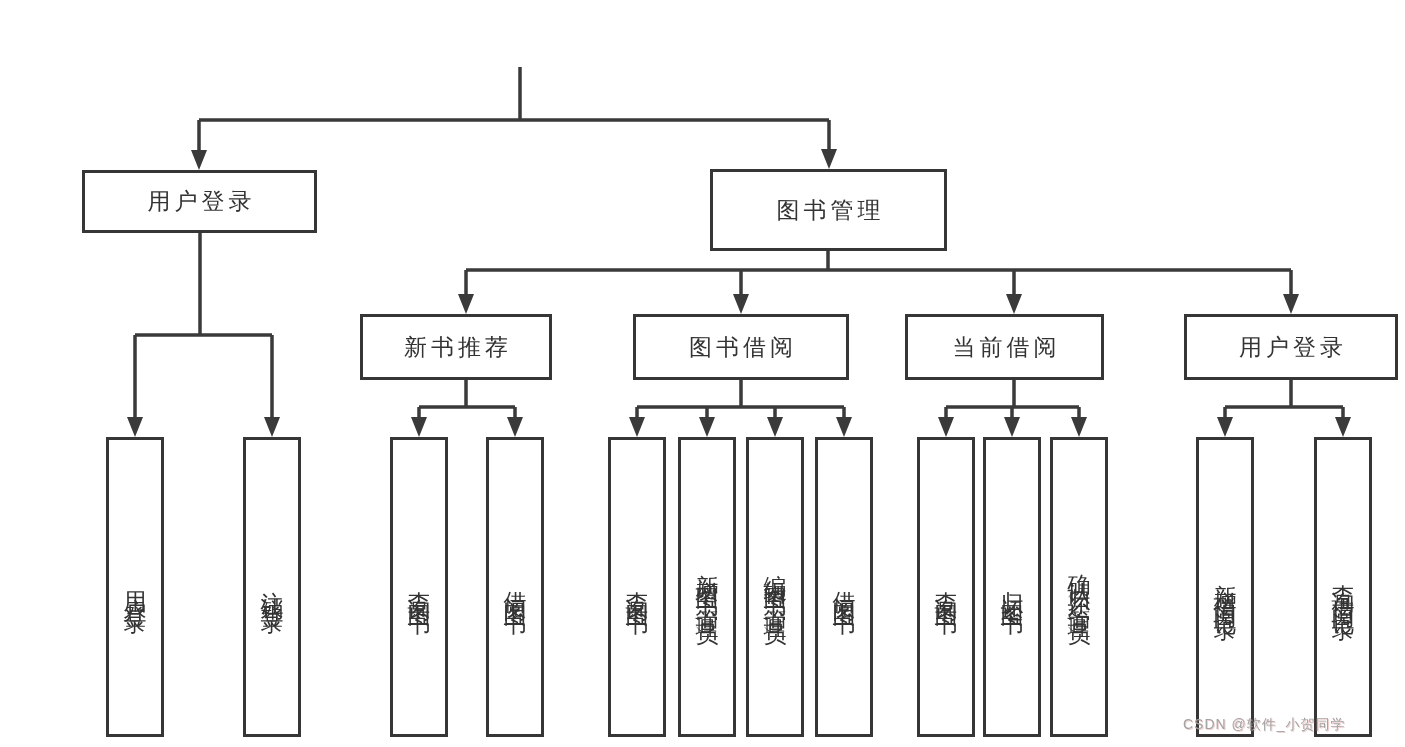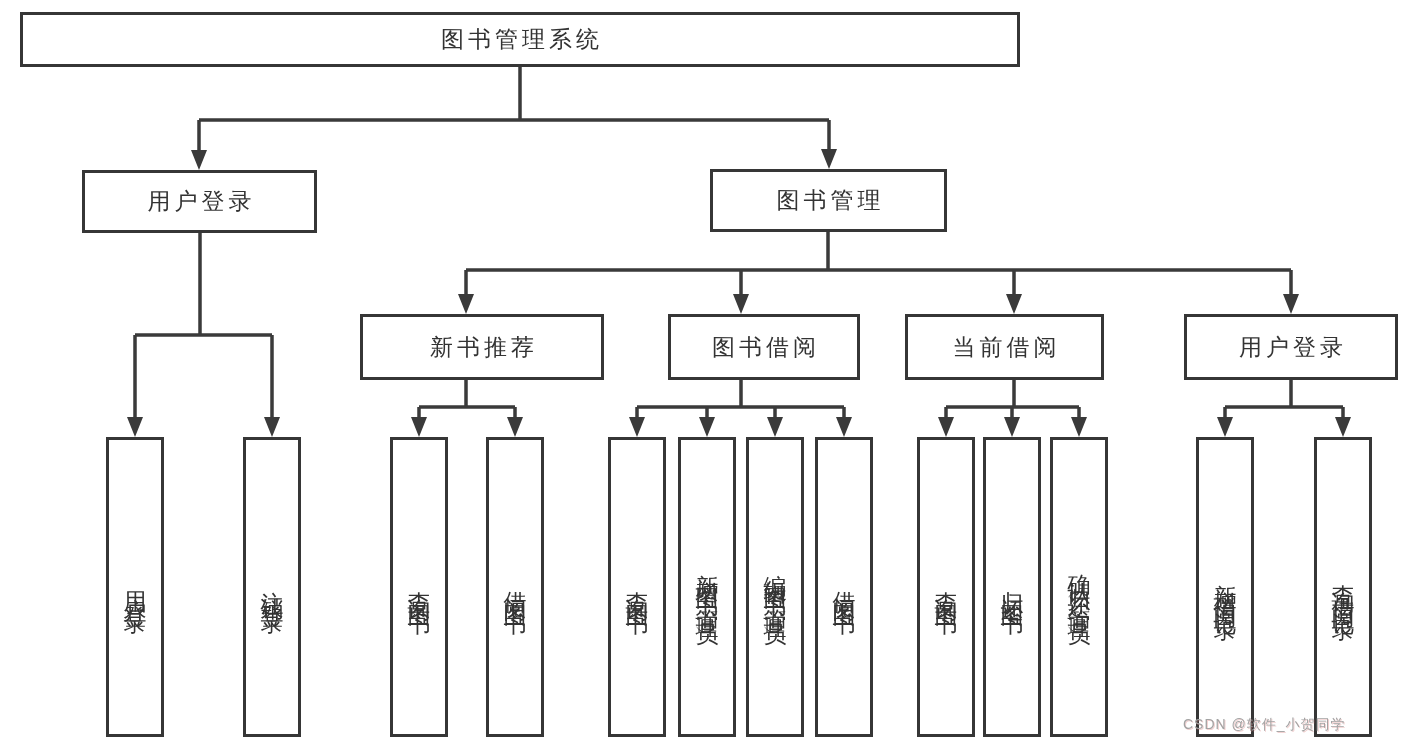--- a/index.html
+++ b/index.html
@@ -77,27 +77,26 @@
              M458 294 H474 L466 314 Z M733 294 H749 L741 314 Z
              M1006 294 H1022 L1014 314 Z M1283 294 H1299 L1291 314 Z
              M411 417 H427 L419 437 Z M507 417 H523 L515 437 Z
              M629 417 H645 L637 437 Z M699 417 H715 L707 437 Z
              M767 417 H783 L775 437 Z M836 417 H852 L844 437 Z
              M938 417 H954 L946 437 Z M1004 417 H1020 L1012 437 Z
              M1071 417 H1087 L1079 437 Z
              M1217 417 H1233 L1225 437 Z M1335 417 H1351 L1343 437 Z"></path>
   </svg>
 
-  <div class="box h-box" style="left:20px; top:12px; width:1000px; height:55px">图书管理系统</div>
 
   <div class="box h-box" style="left:82px; top:170px; width:235px; height:63px">用户登录</div>
-  <div class="box h-box" style="left:710px; top:169px; width:237px; height:63px">图书管理</div>
+  <div class="box h-box" style="left:710px; top:169px; width:237px; height:82px">图书管理</div>
 
-  <div class="box h-box" style="left:360px; top:314px; width:244px; height:66px">新书推荐</div>
-  <div class="box h-box" style="left:668px; top:314px; width:192px; height:66px">图书借阅</div>
+  <div class="box h-box" style="left:360px; top:314px; width:192px; height:66px">新书推荐</div>
+  <div class="box h-box" style="left:633px; top:314px; width:216px; height:66px">图书借阅</div>
   <div class="box h-box" style="left:905px; top:314px; width:199px; height:66px">当前借阅</div>
   <div class="box h-box" style="left:1184px; top:314px; width:214px; height:66px">用户登录</div>
 
   <div class="box v-box" style="left:106px; top:437px; width:58px; height:300px">用户登录</div>
   <div class="box v-box" style="left:243px; top:437px; width:58px; height:300px">注销登录</div>
 
   <div class="box v-box" style="left:390px; top:437px; width:58px; height:300px">查询图书</div>
   <div class="box v-box" style="left:486px; top:437px; width:58px; height:300px">借阅图书</div>
 
   <div class="box v-box" style="left:608px; top:437px; width:58px; height:300px">查询图书</div>

